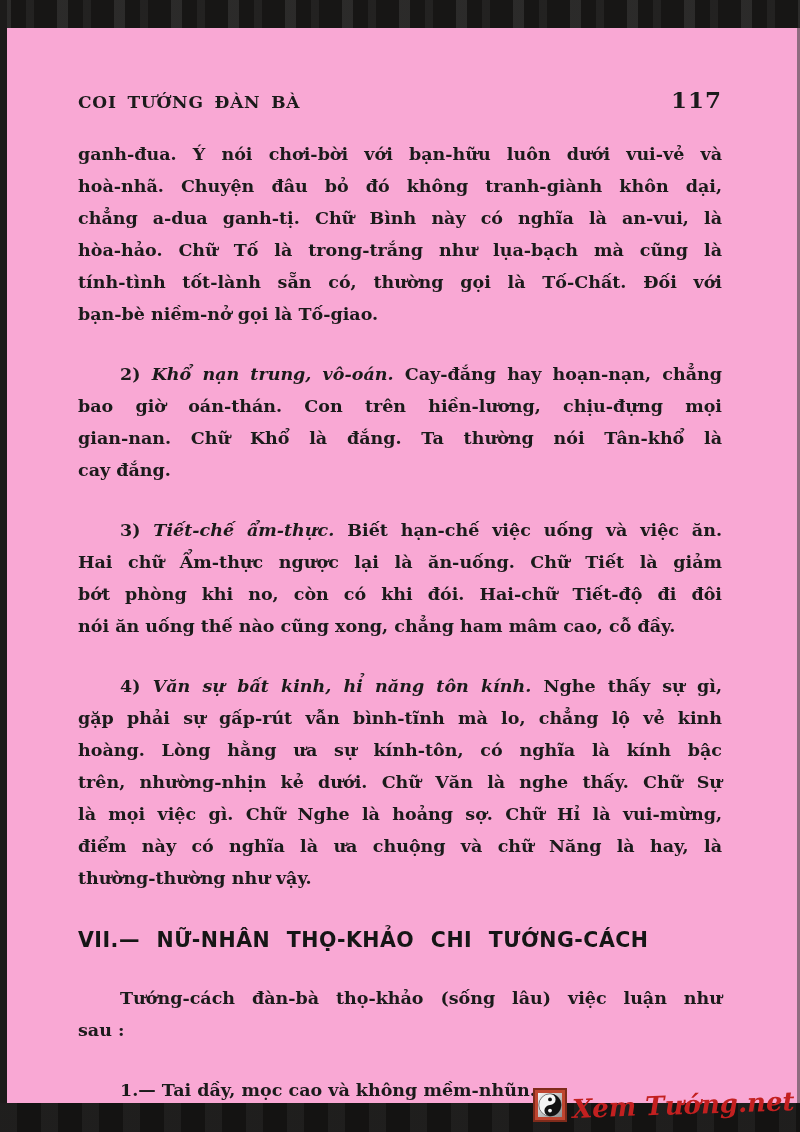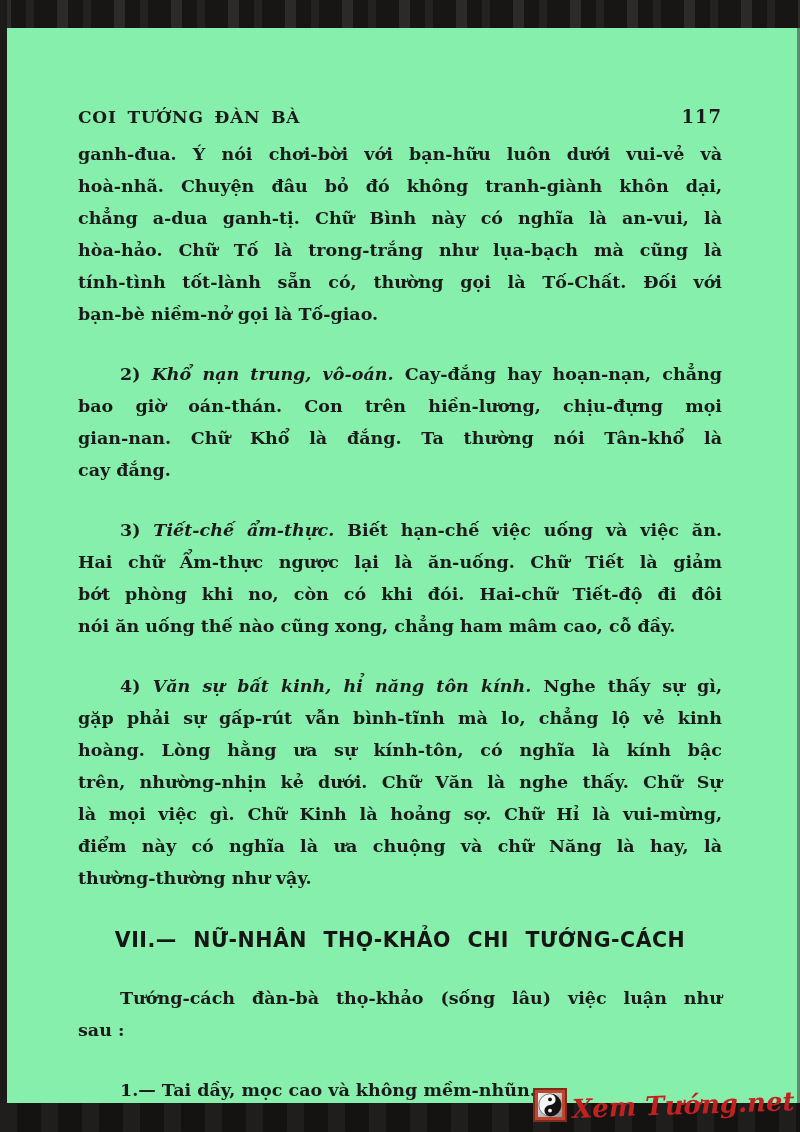--- a/index.html
+++ b/index.html
@@ -1,47 +1,47 @@
 <!DOCTYPE html>
 <html lang="vi"><head>
 <meta charset="utf-8">
 <style>
   html,body{margin:0;padding:0;background:#e8e8e8;}
   .scanpage{
     position:relative;width:800px;height:1132px;margin:0 auto;
-    background:#86efac;overflow:hidden;
+    background:#f9a8d4;overflow:hidden;
     font-family:"DejaVu Serif", serif;color:#1b1b1b;
   }
   
   .edge{position:absolute;background:#151413;}
   .edge-top{top:0;left:0;right:0;height:28px;
     background:
       repeating-linear-gradient(90deg, rgba(150,150,150,.16) 0 11px, rgba(0,0,0,0) 11px 26px, rgba(120,120,120,.12) 26px 34px, rgba(0,0,0,0) 34px 57px),
       #171615;}
   .edge-bottom{bottom:0;left:0;right:0;height:29px;
     background:
       repeating-linear-gradient(90deg, rgba(130,130,130,.10) 0 17px, rgba(0,0,0,0) 17px 41px),
       #141312;}
   .edge-left{top:0;bottom:0;left:0;width:7px;background:#1c1b1a;}
   .edge-right{top:28px;bottom:29px;right:0;width:3px;background:#3a3a3a;opacity:.55;}
 
   .content{position:absolute;left:78px;right:78px;top:86px;}
 
   .header-row{display:flex;justify-content:space-between;align-items:baseline;height:26px;margin-bottom:26px;}
   .running-title{font-weight:bold;font-size:17px;letter-spacing:.8px;word-spacing:4px;}
-  .page-number{font-weight:bold;font-size:18px;letter-spacing:1px;margin-top:20px;}
+  .page-number{font-weight:bold;font-size:23px;letter-spacing:1px;}
 
   .para{margin:0 0 12px 0;font-size:17.5px;font-weight:bold;}
   .line{line-height:32px;text-align:justify;text-align-last:justify;white-space:normal;}
   .line.last{text-align-last:left;}
   .line.indent{text-indent:42px;margin-top:28px;}
   .it{font-style:italic;}
 
   .section-heading{
-    margin:34px 0 30px 0;text-align:center;
+    margin:34px 0 30px 0;text-align:left;
     font-family:"DejaVu Sans", sans-serif;font-weight:bold;
     font-size:20.5px;letter-spacing:.5px;word-spacing:9px;color:#161616;
   }
   .para-tight{margin-bottom:6px;}
 
   
   .watermark{position:absolute;right:6px;bottom:10px;display:flex;align-items:center;gap:5px;z-index:3;text-decoration:none;}
   .yy-frame{width:34px;height:34px;border:2px solid #7f2b1b;background:#bf4530;box-sizing:border-box;padding:3px;}
   .yy-inner{width:100%;height:100%;background:linear-gradient(135deg,#f4f4f4 0%,#bdbdbd 55%,#8f8f8f 100%);display:flex;align-items:center;justify-content:center;}
   .wm-text{
@@ -85,21 +85,21 @@
           <div class="line indent"><span>3) </span><span class="it">Tiết-chế ẩm-thực.</span><span> Biết hạn-chế việc uống và việc ăn.</span></div>
           <div class="line"><span>Hai chữ Ẩm-thực ngược lại là ăn-uống. Chữ Tiết là giảm</span></div>
           <div class="line"><span>bớt phòng khi no, còn có khi đói. Hai-chữ Tiết-độ đi đôi</span></div>
           <div class="line last"><span>nói ăn uống thế nào cũng xong, chẳng ham mâm cao, cỗ đầy.</span></div>
         </div>
         <div class="para">
           <div class="line indent"><span>4) </span><span class="it">Văn sự bất kinh, hỉ năng tôn kính.</span><span> Nghe thấy sự gì,</span></div>
           <div class="line"><span>gặp phải sự gấp-rút vẫn bình-tĩnh mà lo, chẳng lộ vẻ kinh</span></div>
           <div class="line"><span>hoàng. Lòng hằng ưa sự kính-tôn, có nghĩa là kính bậc</span></div>
           <div class="line"><span>trên, nhường-nhịn kẻ dưới. Chữ Văn là nghe thấy. Chữ Sự</span></div>
-          <div class="line"><span>là mọi việc gì. Chữ Kinh là hoảng sợ. Chữ Hỉ là vui-mừng,</span></div>
+          <div class="line"><span>là mọi việc gì. Chữ Nghe là hoảng sợ. Chữ Hỉ là vui-mừng,</span></div>
           <div class="line"><span>điểm này có nghĩa là ưa chuộng và chữ Năng là hay, là</span></div>
           <div class="line last"><span>thường-thường như vậy.</span></div>
         </div>
       </div>
 
     <div class="section-heading">VII.— NỮ-NHÂN THỌ-KHẢO CHI TƯỚNG-CÁCH</div>
 
     <div id="para-group-2">
         <div class="para para-tight">
           <div class="line indent"><span>Tướng-cách đàn-bà thọ-khảo (sống lâu) việc luận như</span></div>

